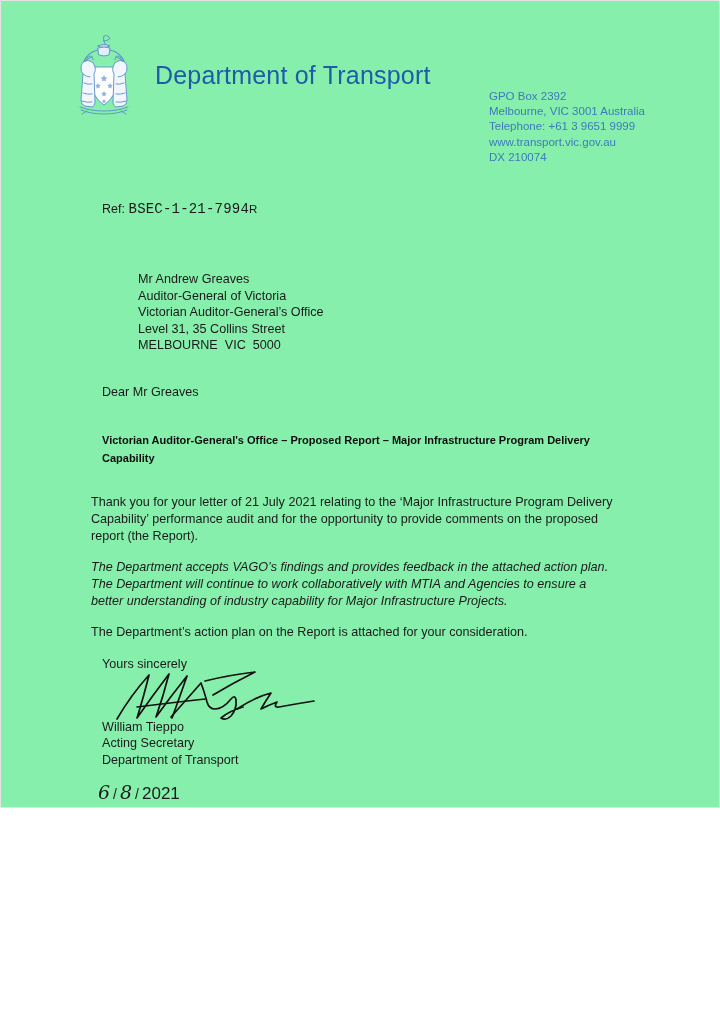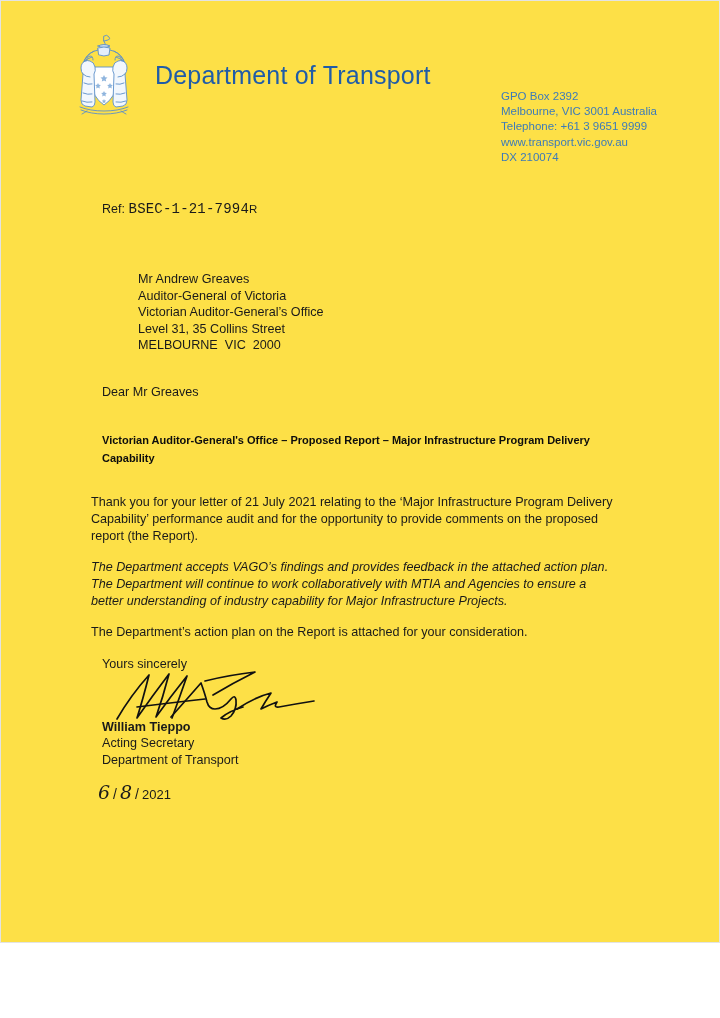--- a/index.html
+++ b/index.html
@@ -6,22 +6,22 @@
     margin: 0;
     padding: 0;
     background: #ffffff;
   }
   body {
     font-family: "Liberation Sans", sans-serif;
   }
   .page {
     position: relative;
     width: 720px;
-    height: 943px;
-    background: #fde047;
+    height: 808px;
+    background: #86efac;
     border: 1px solid #e3e3e3;
     box-sizing: border-box;
     overflow: hidden;
   }
 
   
   .letterhead {
     position: absolute;
     top: 30px;
     left: 66px;
@@ -42,21 +42,20 @@
   }
 
   
   .contact {
     position: absolute;
     top: 88px;
     left: 488px;
     color: #3d7bb8;
     font-size: 11.5px;
     line-height: 15.2px;
-    margin-left: 12px;
   }
   .contact div { white-space: nowrap; }
 
   
   .ref {
     position: absolute;
     top: 200px;
     left: 101px;
     font-size: 13px;
     color: #1a1a1a;
@@ -127,21 +126,21 @@
   .signature-area svg { display: block; }
 
   .signer {
     position: absolute;
     top: 718px;
     left: 101px;
     font-size: 12.6px;
     line-height: 16.4px;
     color: #1a1a1a;
   }
-  .signer .signer-name { font-weight: bold; }
+  .signer .signer-name { font-weight: normal; }
 
   
   .date-line {
     position: absolute;
     top: 780px;
     left: 97px;
     display: flex;
     align-items: baseline;
     color: #1a1a1a;
   }
@@ -149,21 +148,21 @@
     font-family: "DejaVu Serif", serif;
     font-size: 19px;
     font-style: italic;
     font-weight: 400;
   }
   .date-sep {
     font-size: 14px;
     margin: 0 3px;
   }
   .date-year {
-    font-size: 13px;
+    font-size: 17px;
   }
 
   
   .vic-logo {
     position: absolute;
     top: 947px;
     left: 583px;
     width: 80px;
     height: 44px;
   }
@@ -234,21 +233,21 @@
   <div class="ref">
     <span class="ref-label">Ref:</span>
     <span class="ref-value">BSEC-1-21-7994</span><span class="ref-suffix">R</span>
   </div>
 
   <div class="addressee">
     <div>Mr Andrew Greaves</div>
     <div>Auditor-General of Victoria</div>
     <div>Victorian Auditor-General’s Office</div>
     <div>Level 31, 35 Collins Street</div>
-    <div>MELBOURNE  VIC  2000</div>
+    <div>MELBOURNE  VIC  5000</div>
   </div>
 
   <div class="salutation">Dear Mr Greaves</div>
 
   <div class="subject">Victorian Auditor-General's Office – Proposed Report – Major Infrastructure Program Delivery Capability</div>
 
   <div class="para" id="para-1">Thank you for your letter of 21 July 2021 relating to the ‘Major Infrastructure Program Delivery Capability’ performance audit and for the opportunity to provide comments on the proposed report (the Report).</div>
   <div class="para" id="para-2">The Department accepts VAGO’s findings and provides feedback in the attached action plan. The Department will continue to work collaboratively with MTIA and Agencies to ensure a better understanding of industry capability for Major Infrastructure Projects.</div>
   <div class="para" id="para-3">The Department’s action plan on the Report is attached for your consideration.</div>
 

